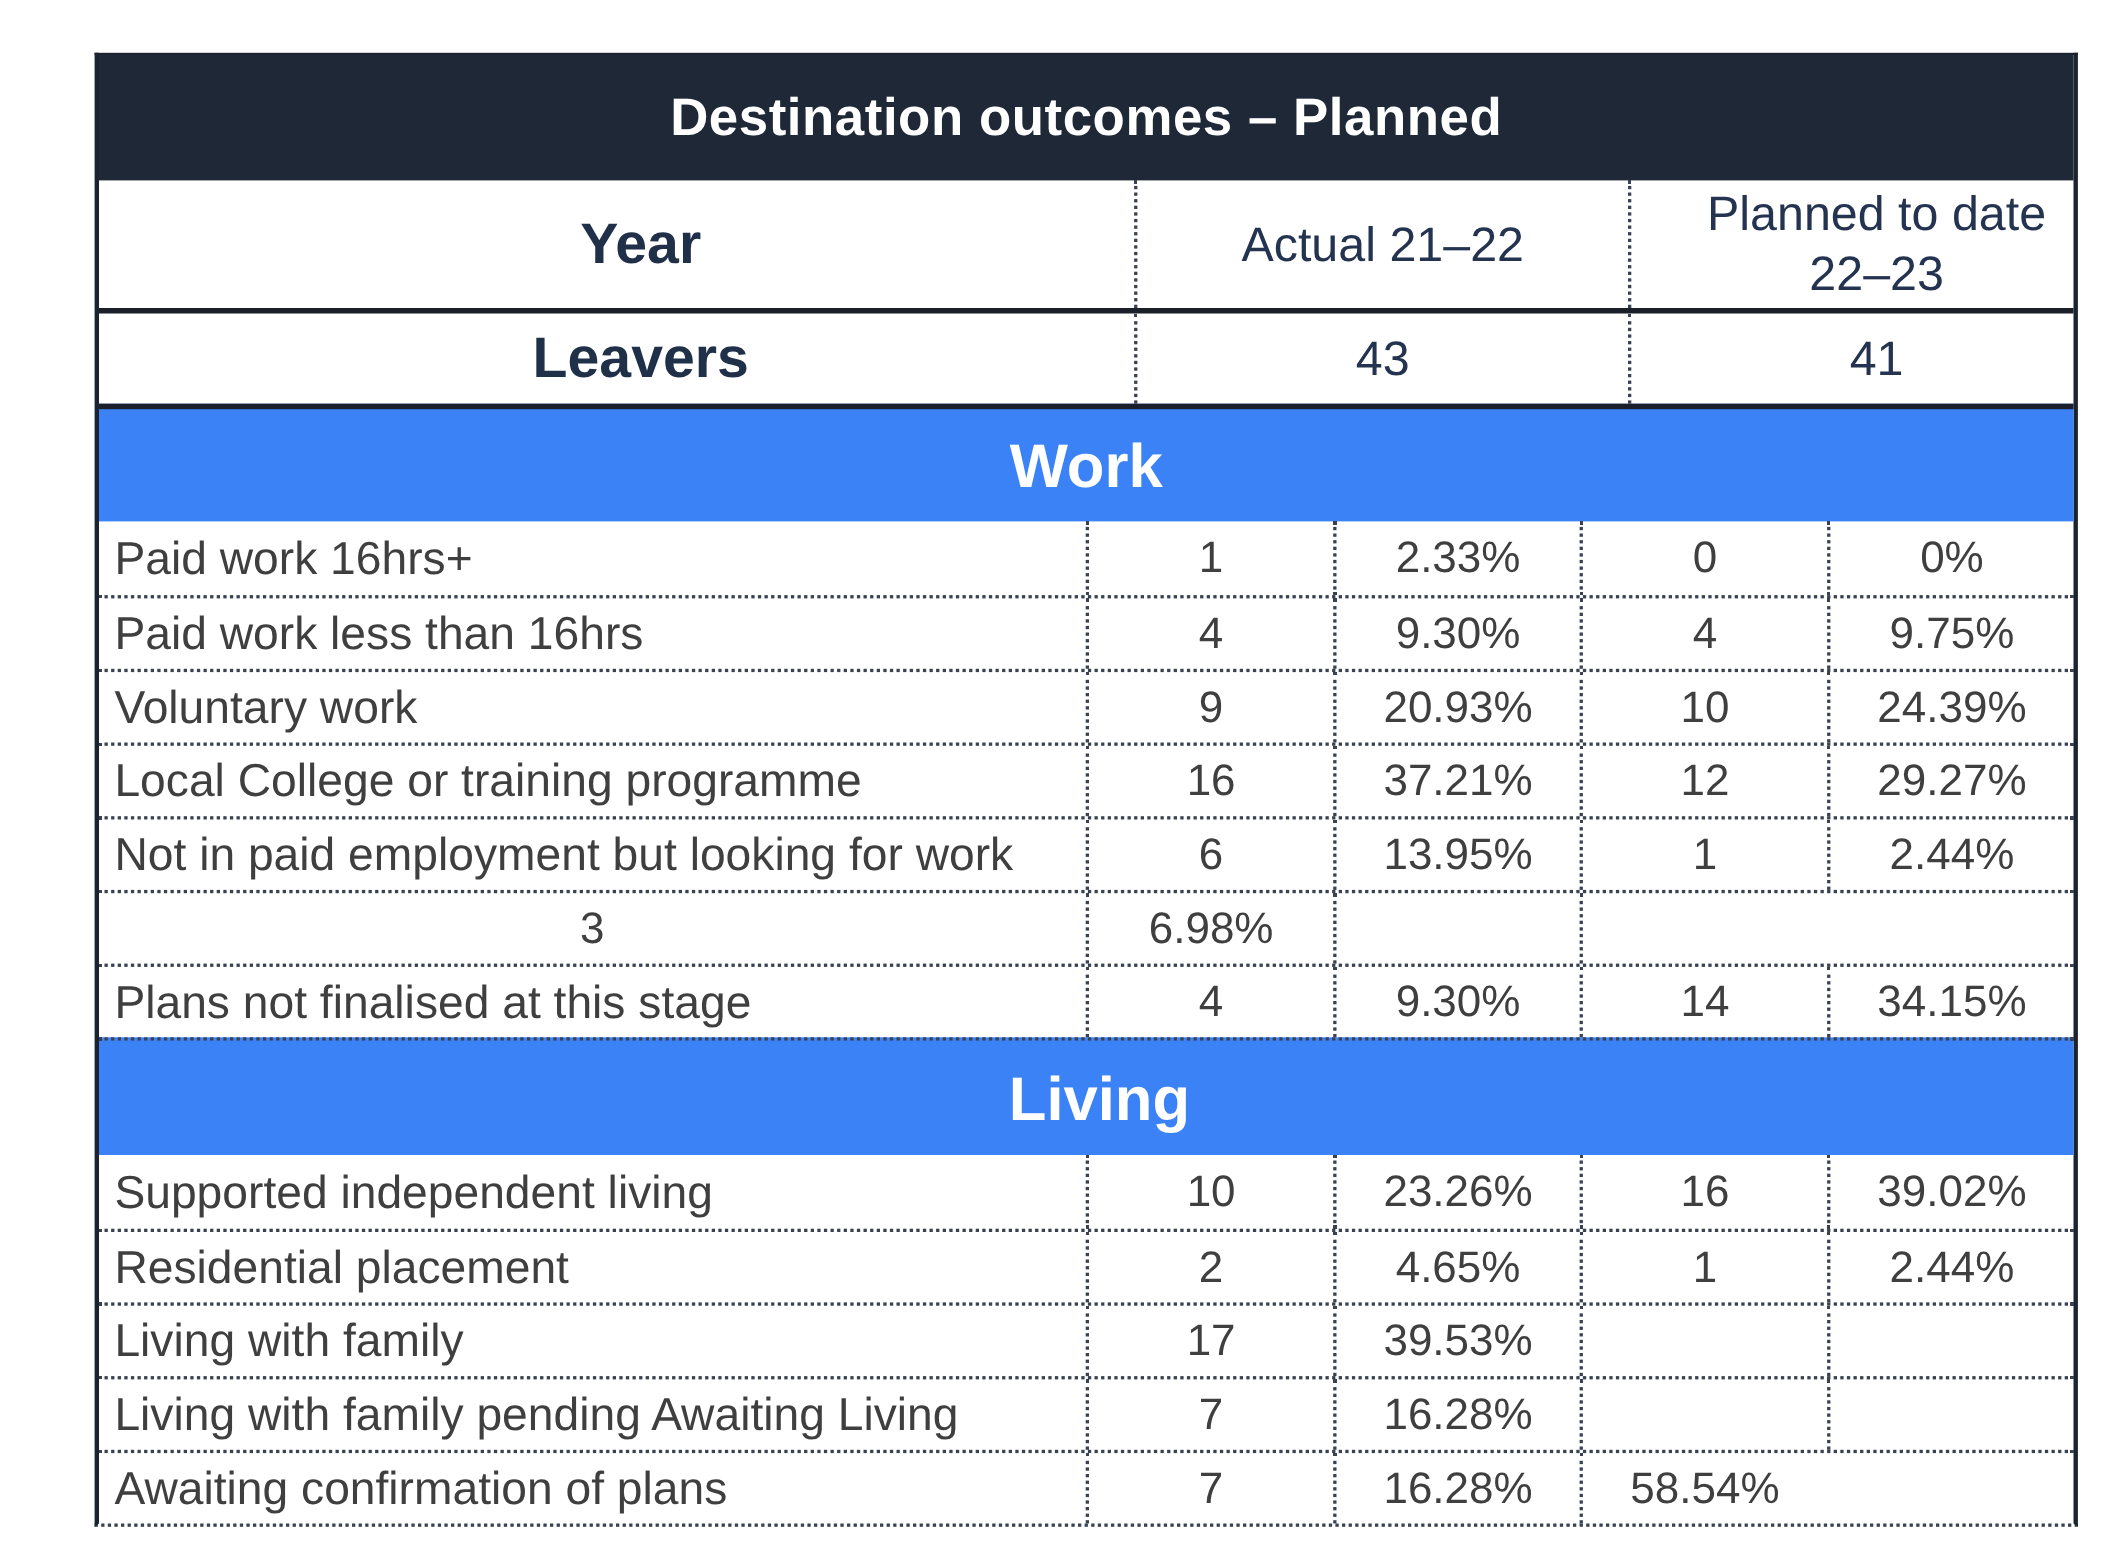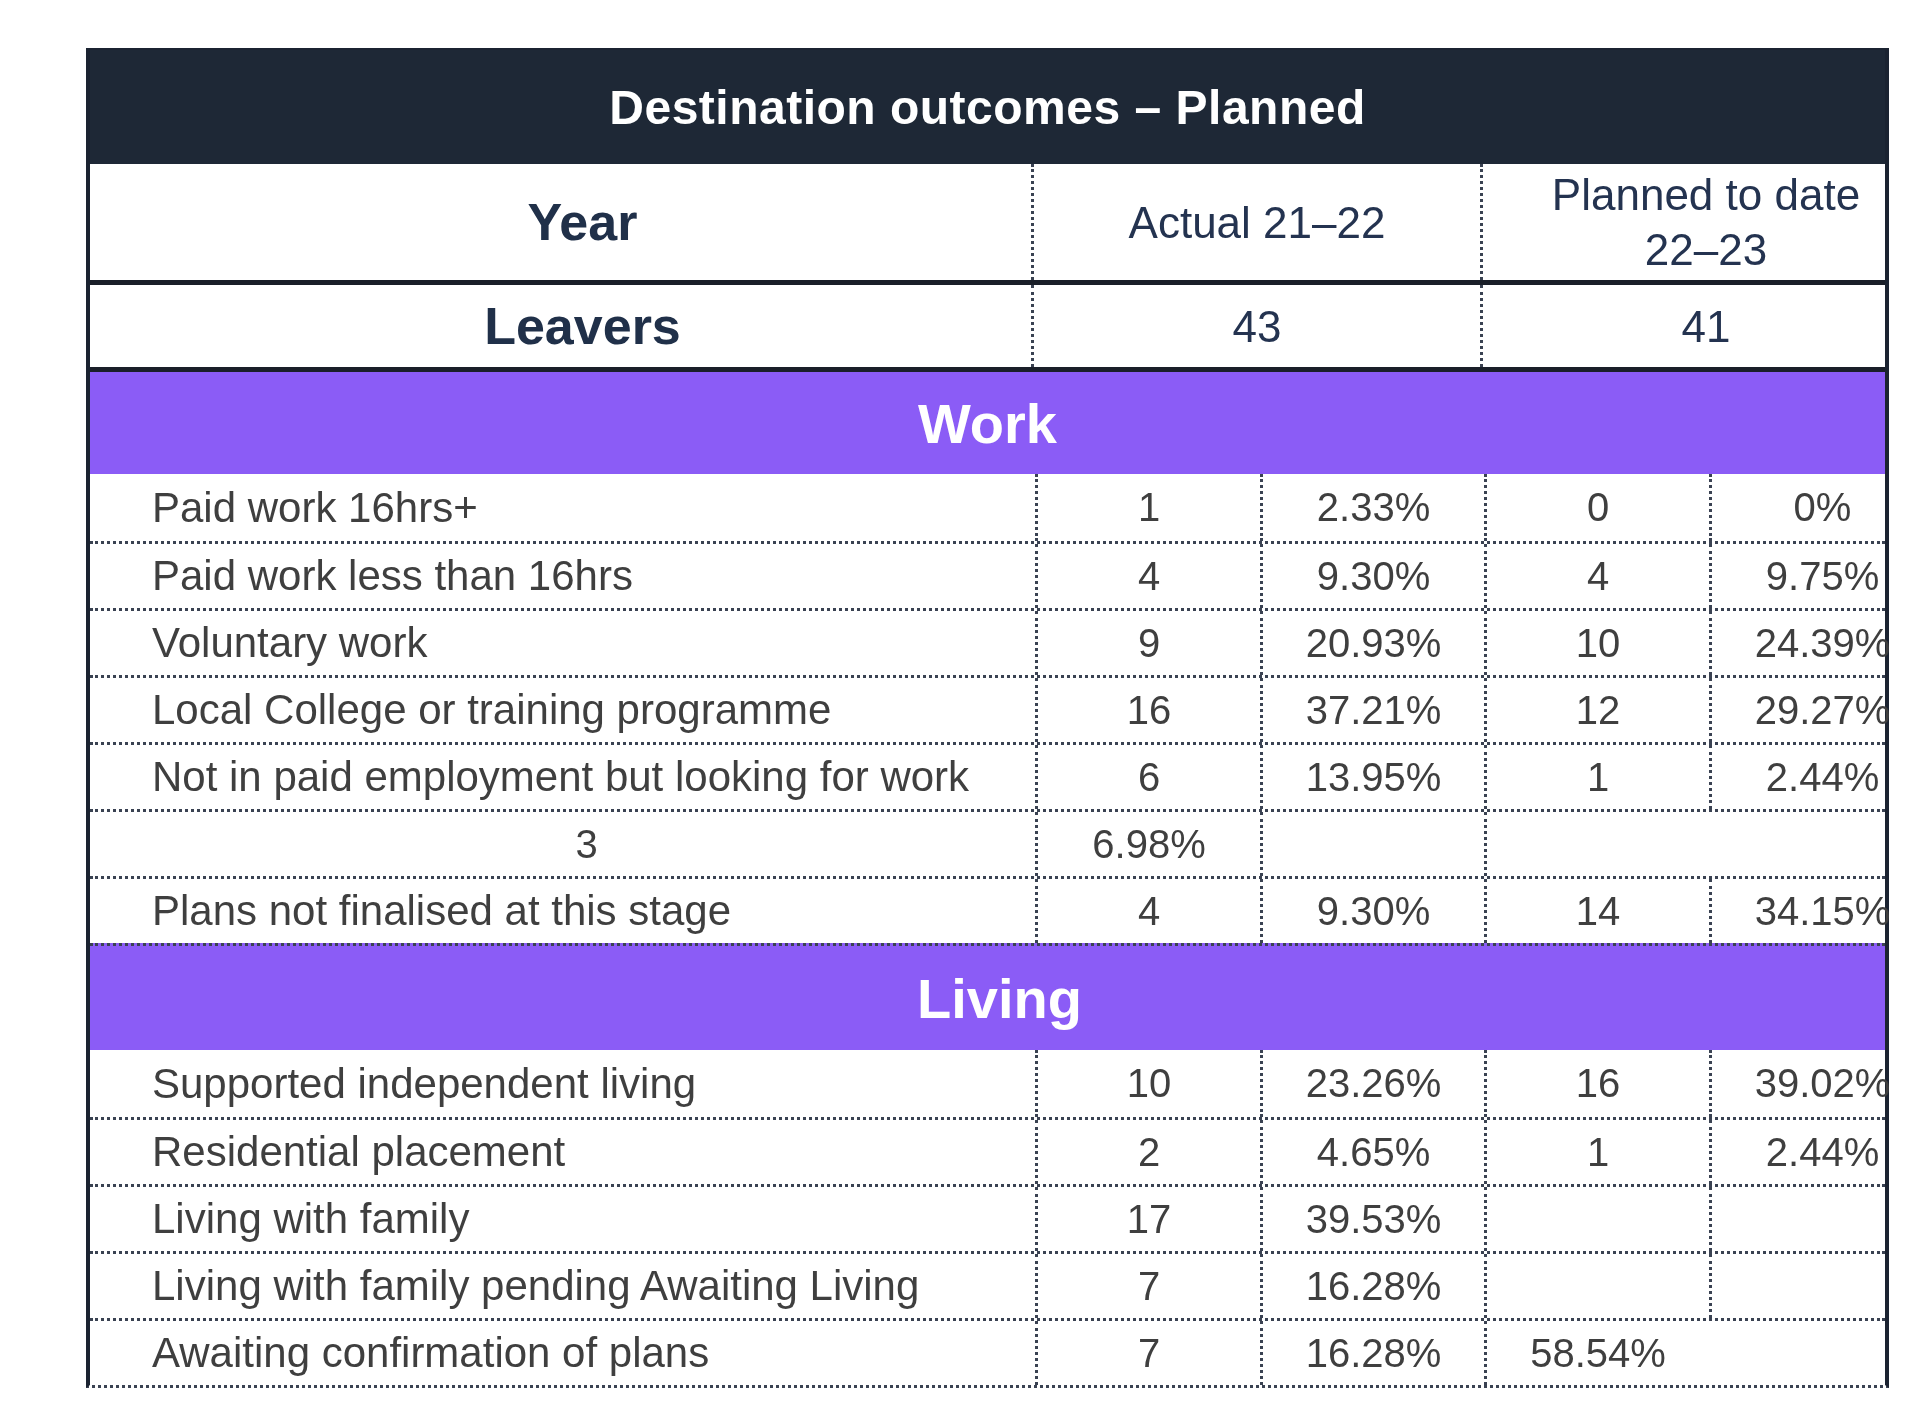--- a/index.html
+++ b/index.html
@@ -36,31 +36,30 @@
   .cell {
     display: flex; align-items: center; justify-content: center;
     overflow: hidden;
   }
   .hdr-row .cell + .cell { border-left: 3px dotted #3a4252; }
   .hdr-label { color: #203049; font-size: 52px; font-weight: bold; }
   .hdr-val   { color: #243350; font-size: 44px; font-weight: normal;
                text-align: center; white-space: pre-line; line-height: 1.25; }
   .band {
     height: 107px;
-    background: #8b5cf6;
+    background: #3b82f6;
     display: flex; align-items: center; justify-content: center;
   }
   .band.band-solid-top  { border-top: 5px solid #1a1f29; }
   .band.band-dotted-top { border-top: 3px dotted #3a4252; padding-left: 24px; }
   .band span { color: #ffffff; font-size: 56px; font-weight: bold; }
   .data-row {
     grid-template-columns: 897px 225px 224px 225px 224px;
     height: 67px;
     border-top: 3px dotted #3a4252;
-    padding-left: 48px;
   }
   .band + .data-row { border-top: none; }
   .data-row .cell + .cell { border-left: 3px dotted #3a4252; }
   .cell-label {
     justify-content: flex-start;
     padding-left: 14px;
     color: #3f3f3f; font-size: 42px;
   }
   .cell-num { color: #3f3f3f; font-size: 40px; }
 </style>

